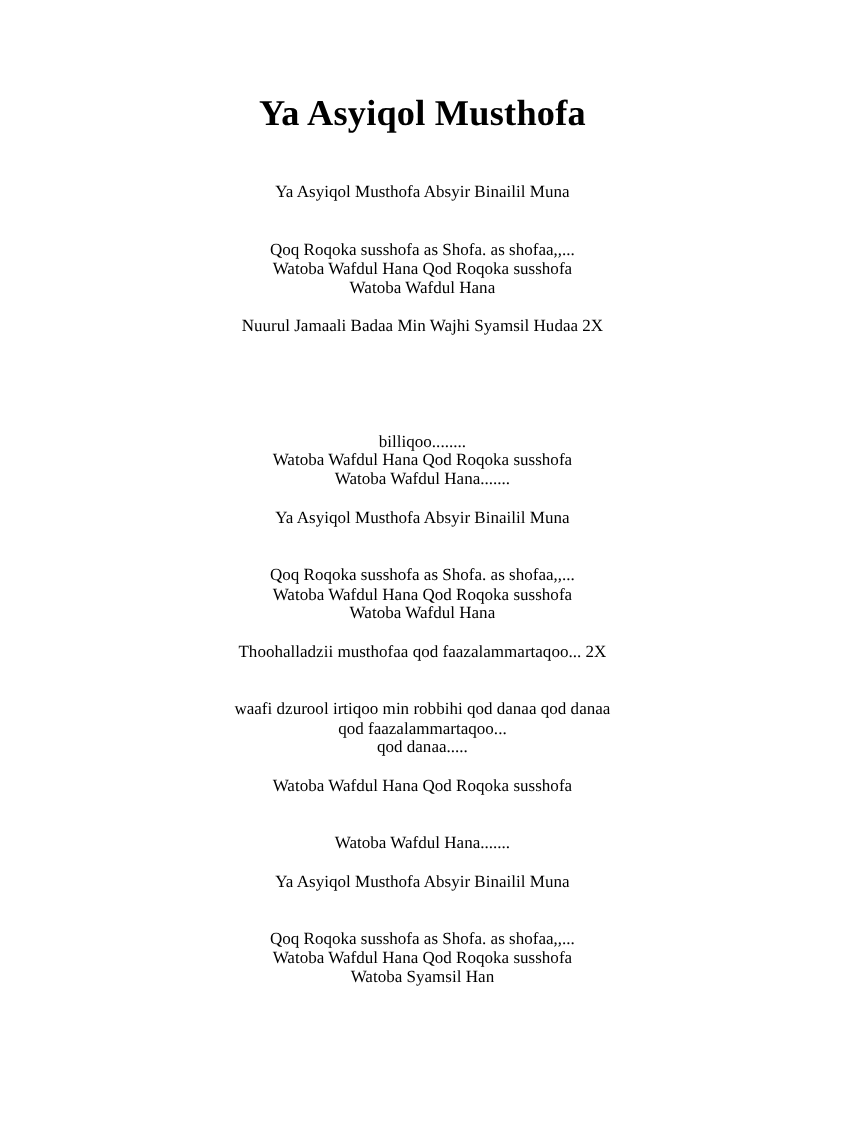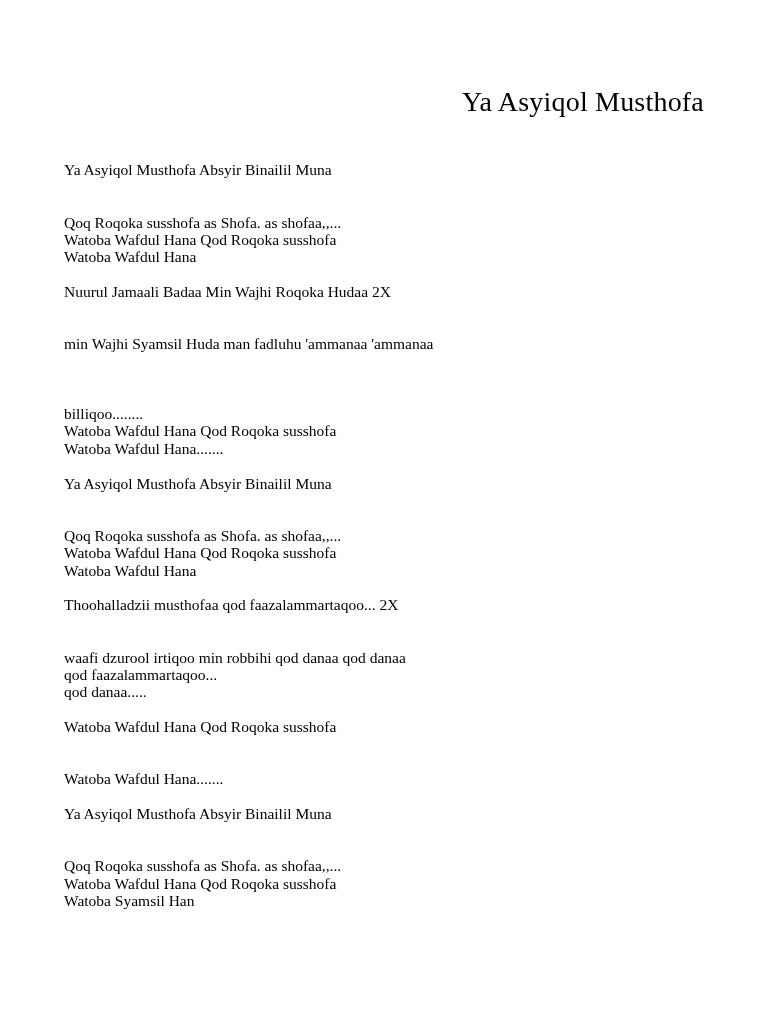--- a/index.html
+++ b/index.html
@@ -16,31 +16,31 @@
   }
   .page {
     width: 768px;
     height: 1024px;
     box-sizing: border-box;
     padding: 72px 64px 40px 64px;
     background: #ffffff;
     position: relative;
   }
   .doc-title {
-    text-align: right;
-    font-size: 28px;
-    font-weight: normal;
+    text-align: center;
+    font-size: 33px;
+    font-weight: bold;
     margin: 14px 0 0 0;
     letter-spacing: 0.2px;
   }
   .lyrics {
     margin-top: 26px;
   }
   .line {
-    text-align: left;
+    text-align: center;
     font-size: 15.5px;
     line-height: 17.4px;
     white-space: pre-wrap;
   }
   .line.blank {
     height: 17.4px;
   }
 </style>
 </head>
 <body>
@@ -49,24 +49,23 @@
   <h1 class="doc-title">Ya Asyiqol Musthofa</h1>
   <div class="lyrics">
       <div class="line blank"></div>
       <div class="line">Ya Asyiqol Musthofa Absyir Binailil Muna</div>
       <div class="line blank"></div>
       <div class="line blank"></div>
       <div class="line">Qoq Roqoka susshofa as Shofa. as shofaa,,...</div>
       <div class="line">Watoba Wafdul Hana Qod Roqoka susshofa</div>
       <div class="line">Watoba Wafdul Hana</div>
       <div class="line blank"></div>
-      <div class="line">Nuurul Jamaali Badaa Min Wajhi Roqoka Hudaa 2X</div>
+      <div class="line">Nuurul Jamaali Badaa Min Wajhi Syamsil Hudaa 2X</div>
       <div class="line blank"></div>
       <div class="line blank"></div>
-      <div class="line">min Wajhi Syamsil Huda man fadluhu 'ammanaa 'ammanaa</div>
       <div class="line blank"></div>
       <div class="line blank"></div>
       <div class="line blank"></div>
       <div class="line">billiqoo........</div>
       <div class="line">Watoba Wafdul Hana Qod Roqoka susshofa</div>
       <div class="line">Watoba Wafdul Hana.......</div>
       <div class="line blank"></div>
       <div class="line">Ya Asyiqol Musthofa Absyir Binailil Muna</div>
       <div class="line blank"></div>
       <div class="line blank"></div>

